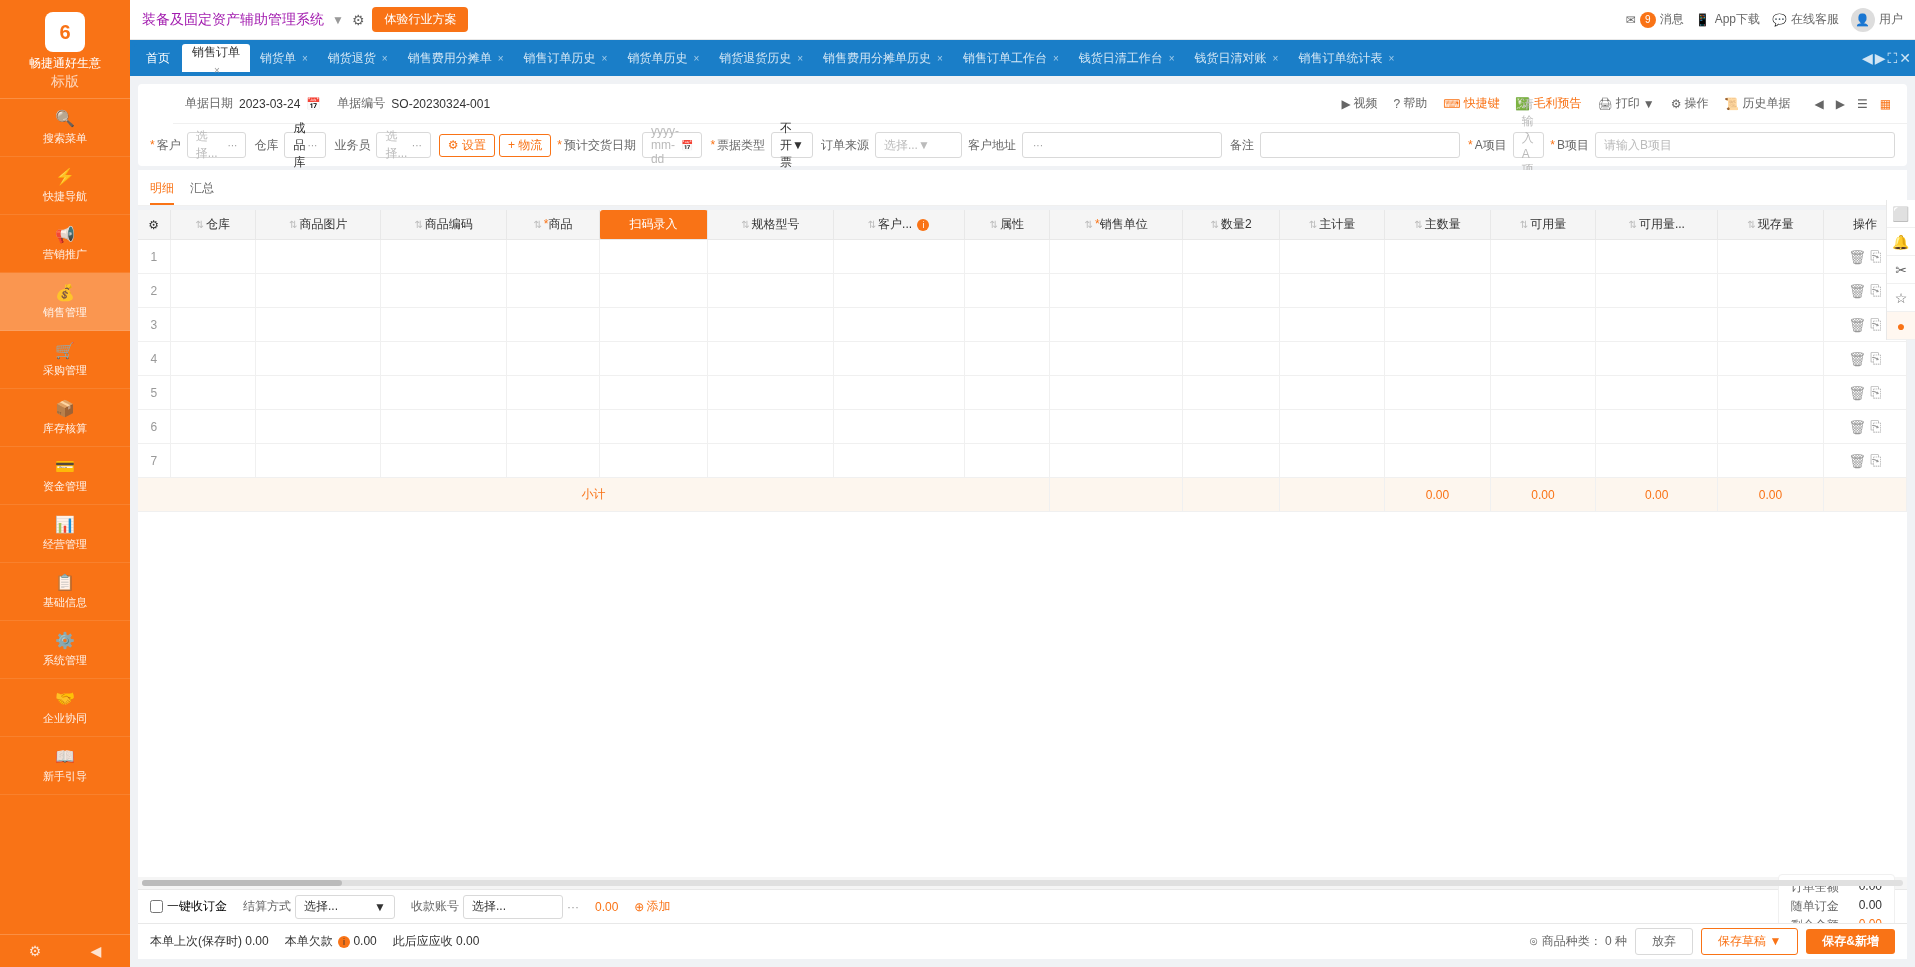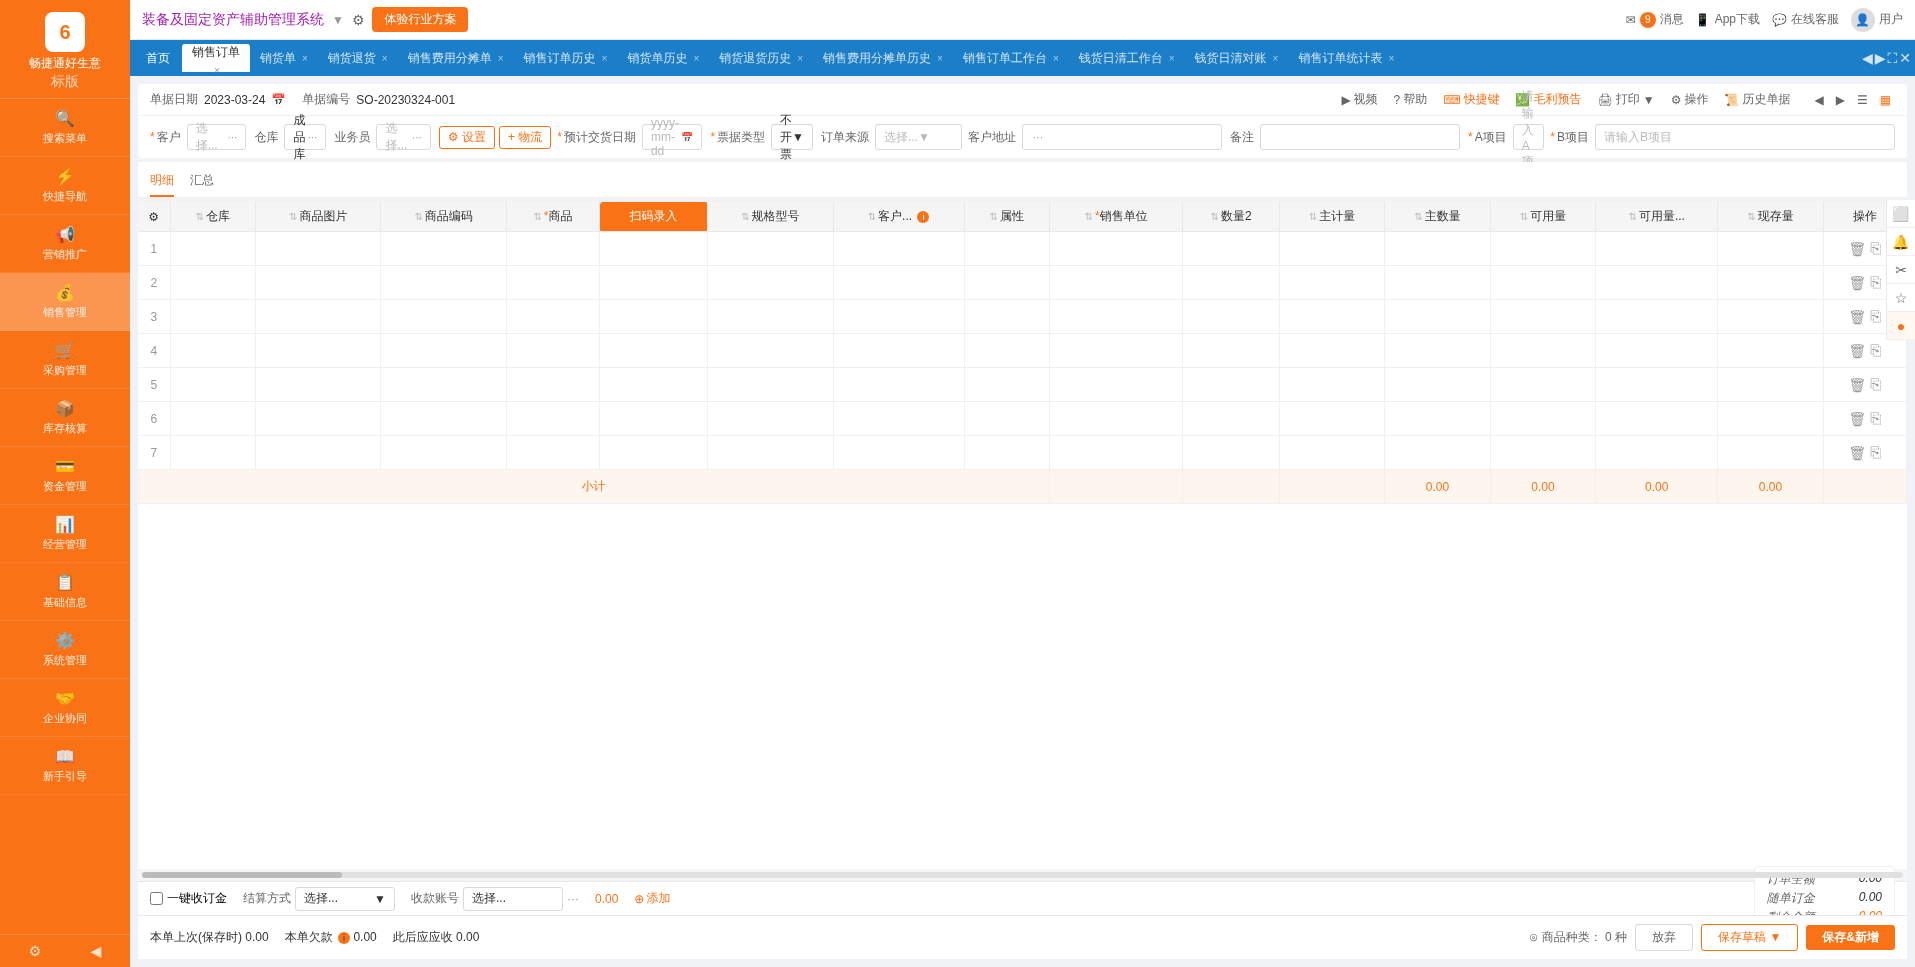--- a/index.html
+++ b/index.html
@@ -42,21 +42,21 @@
     .tab.active .tab-close { color: #999; }
     .tabbar-nav { display: flex; align-items: center; gap: 2px; margin-left: auto; }
     .tabbar-nav-btn { color: rgba(255,255,255,0.8); cursor: pointer; background: none; border: none; font-size: 14px; }
     .tabbar-action-btn { color: rgba(255,255,255,0.8); cursor: pointer; background: none; border: none; font-size: 14px; }
 
     
     .content { flex: 1; background: #f0f2f5; overflow: hidden; display: flex; flex-direction: column; padding: 8px; gap: 0; }
 
     
     .form-card { background: #fff; border-radius: 4px; flex-shrink: 0; }
-    .form-toolbar { height: 32px; display: flex; align-items: center; justify-content: space-between; padding: 8px 12px; border-bottom: 1px solid #f0f0f0; }
+    .form-toolbar { height: 40px; display: flex; align-items: center; justify-content: space-between; padding: 8px 12px; border-bottom: 1px solid #f0f0f0; margin-left: 35px; }
     .form-toolbar-left { display: flex; align-items: center; gap: 16px; }
     .form-toolbar-field { display: flex; align-items: center; gap: 6px; }
     .form-toolbar-label { color: #666; }
     .form-toolbar-value { color: #333; font-weight: 500; }
     .form-toolbar-icon { color: #999; cursor: pointer; }
     .form-toolbar-right { display: flex; align-items: center; gap: 8px; }
     .toolbar-btn { display: flex; align-items: center; gap: 3px; color: #666; cursor: pointer; font-size: 12px; padding: 2px 4px; border-radius: 3px; }
     .toolbar-btn.orange { color: #f97316; }
 
     
@@ -98,30 +98,30 @@
     .scrollbar-thumb { width: 200px; height: 6px; background: #bbb; border-radius: 3px; position: absolute; left: 0; }
 
     
     .bottom-bar { height: 34px; background: #fff; border-top: 1px solid #e8e8e8; display: flex; align-items: center; padding: 0 12px; gap: 16px; flex-shrink: 0; }
     .bottom-check { display: flex; align-items: center; gap: 4px; }
     .bottom-field { display: flex; align-items: center; gap: 4px; color: #666; }
     .bottom-amount { color: #f97316; font-weight: 500; }
     .bottom-add-btn { color: #f97316; cursor: pointer; display: flex; align-items: center; gap: 2px; }
 
     
-    .statusbar { height: 44px; background: #fff; border-top: 1px solid #e8e8e8; display: flex; align-items: center; padding: 0 12px; justify-content: space-between; flex-shrink: 0; }
+    .statusbar { height: 36px; background: #fff; border-top: 1px solid #e8e8e8; display: flex; align-items: center; padding: 0 12px; justify-content: space-between; flex-shrink: 0; }
     .statusbar-left { display: flex; align-items: center; gap: 16px; }
     .statusbar-item { color: #666; }
     .statusbar-item span { color: #333; }
     .statusbar-right { display: flex; align-items: center; gap: 8px; }
     .status-info { color: #666; }
     .discard-btn { border: 1px solid #d9d9d9; background: #fff; color: #666; padding: 4px 16px; border-radius: 3px; cursor: pointer; }
     .save-draft-btn { border: 1px solid #f97316; background: #fff; color: #f97316; padding: 4px 16px; border-radius: 3px; cursor: pointer; }
     .save-new-btn { background: #f97316; color: #fff; border: none; padding: 4px 16px; border-radius: 3px; cursor: pointer; font-weight: bold; }
-    .summary-row { display: flex; justify-content: space-between; gap: 44px; color: #666; font-style: italic; }
+    .summary-row { display: flex; justify-content: space-between; gap: 20px; color: #666; }
     .summary-value { color: #333; }
     .summary-value.orange { color: #f97316; }
     .right-icon { width: 28px; height: 28px; display: flex; align-items: center; justify-content: center; cursor: pointer; border-bottom: 1px solid #f0f0f0; color: #666; font-size: 14px; }
     .right-icon.orange { color: #f97316; background: #fff7f0; }
 
     
     .info-dot { display: inline-block; width: 12px; height: 12px; background: #f97316; border-radius: 50%; color: #fff; font-size: 9px; text-align: center; line-height: 12px; cursor: pointer; margin-left: 2px; }
 
     .content-wrapper { flex: 1; display: flex; flex-direction: column; overflow: hidden; background: #f0f2f5; }
   </style>

